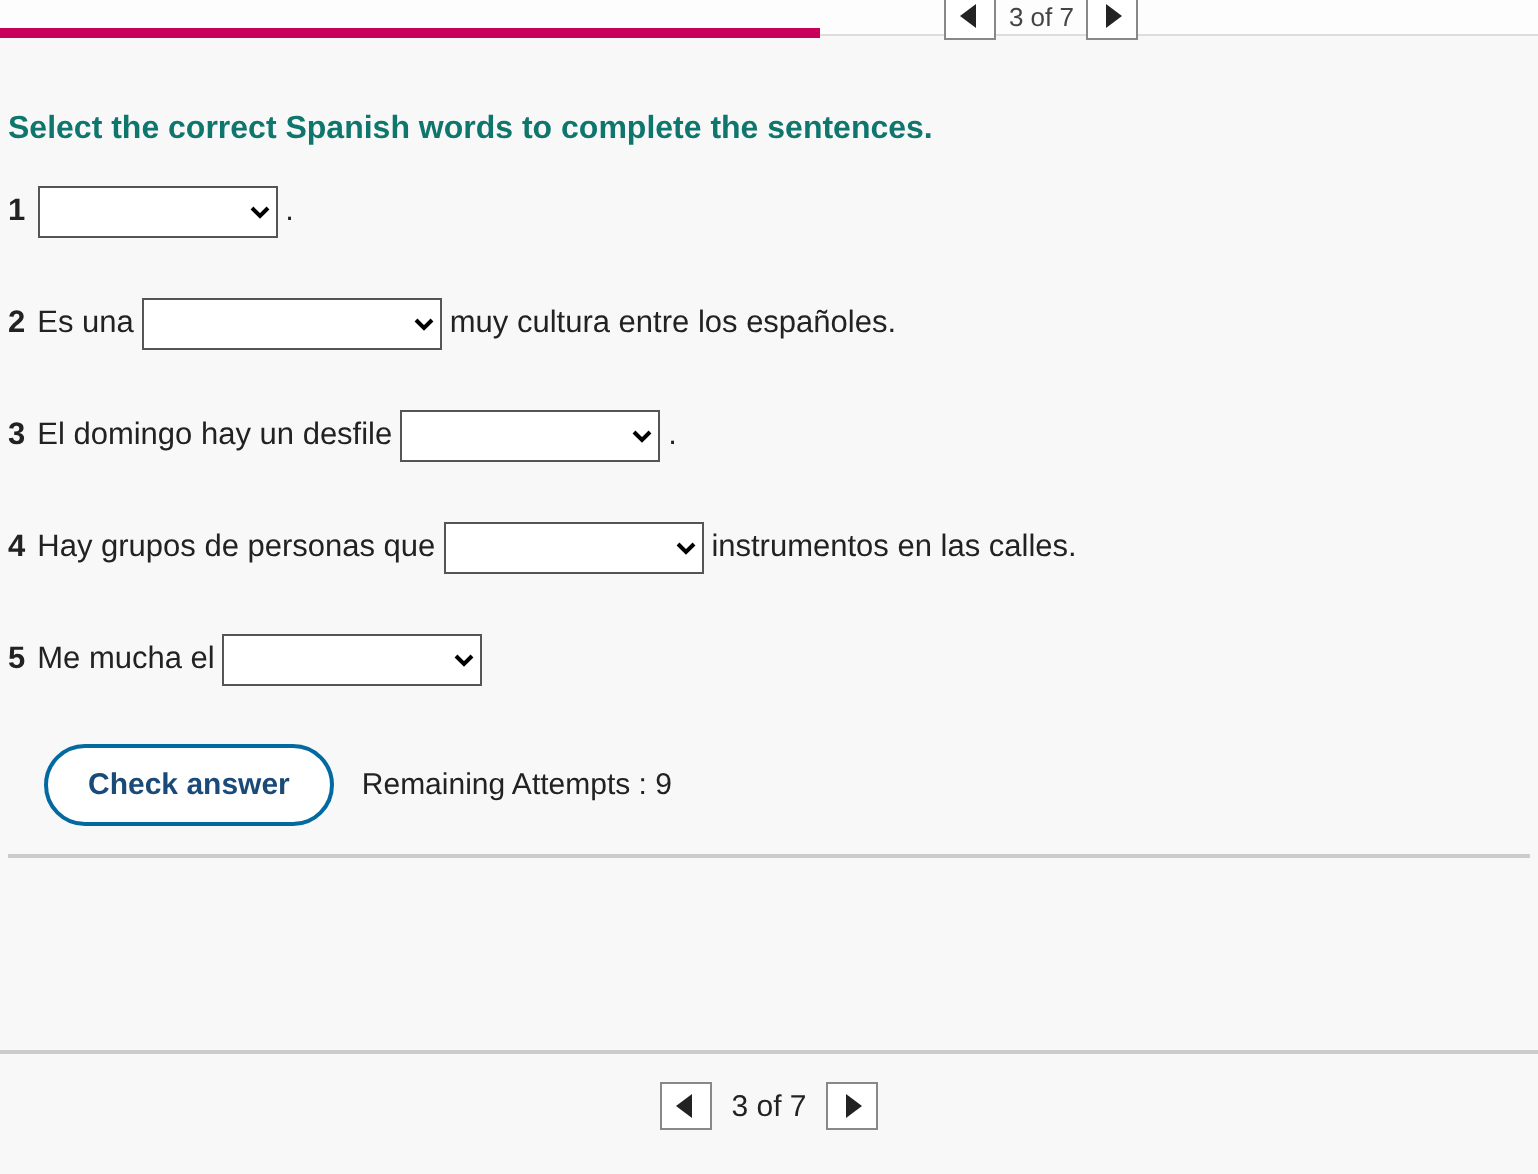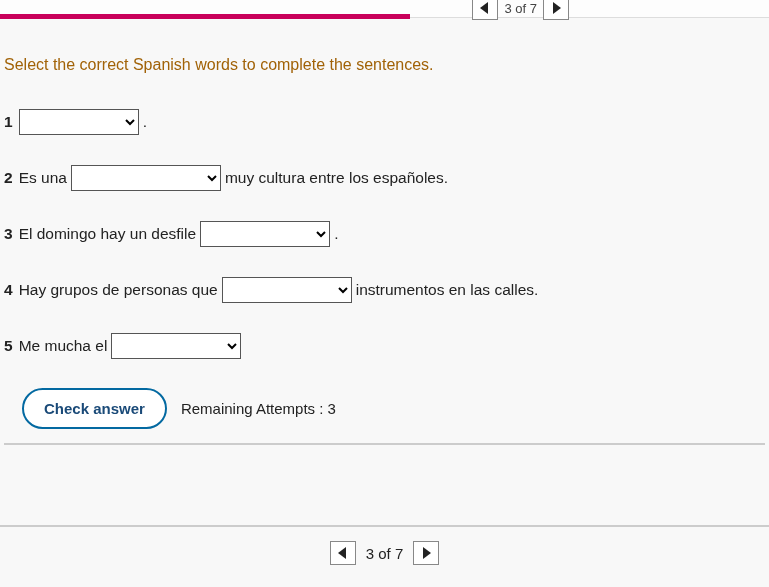--- a/index.html
+++ b/index.html
@@ -43,24 +43,24 @@
       display: flex;
       align-items: center;
       justify-content: center;
       cursor: pointer;
     }
     .nav-btn svg { width: 10px; height: 12px; fill: #222; }
     .content {
       padding: 38px 4px 0 4px;
     }
     .instruction {
-      font-weight: normal;
+      font-weight: bold;
       font-size: 16px;
-      margin-bottom: 34px;
-      color: #a16207;
+      margin-bottom: 18px;
+      color: #0f766e;
     }
     .qrow {
       display: flex;
       align-items: center;
       flex-wrap: wrap;
       gap: 4px;
       margin-bottom: 28px;
       font-size: 15.5px;
       color: #222;
       line-height: 28px;
@@ -169,21 +169,21 @@
   </div>
 
   <div class="qrow">
     <span class="qnum">5</span>
     <span>Me mucha el</span>
     <select class="ddl"><option></option></select>
   </div>
 
   <div class="action-row">
     <button class="check-btn">Check answer</button>
-    <span class="remaining">Remaining Attempts : 3</span>
+    <span class="remaining">Remaining Attempts : 9</span>
   </div>
 
   <hr class="hr-sep">
 </div>
 
 <div class="footer">
   <div class="nav-btn">
     <svg viewBox="0 0 10 12">
         <polygon points="8,0 8,12 0,6"></polygon>
       </svg>

